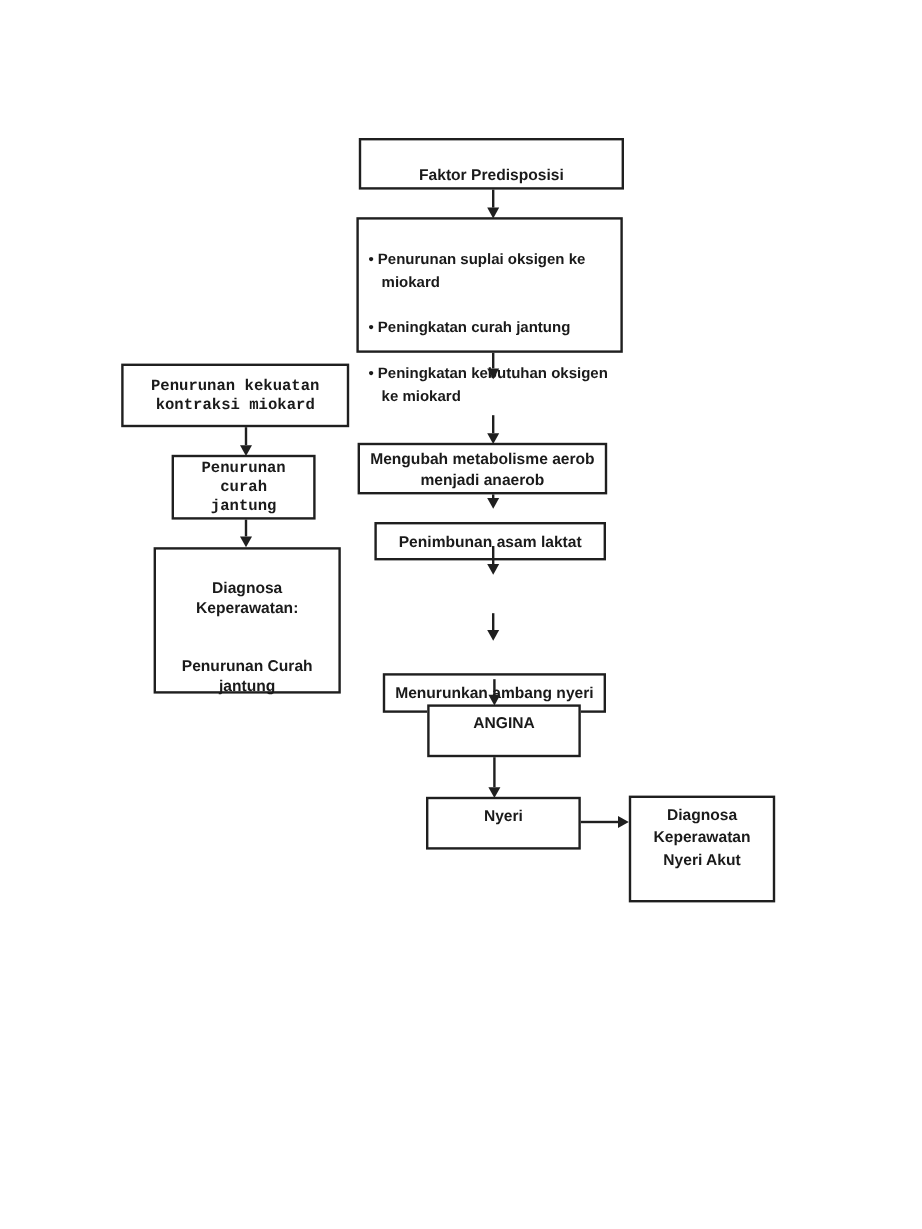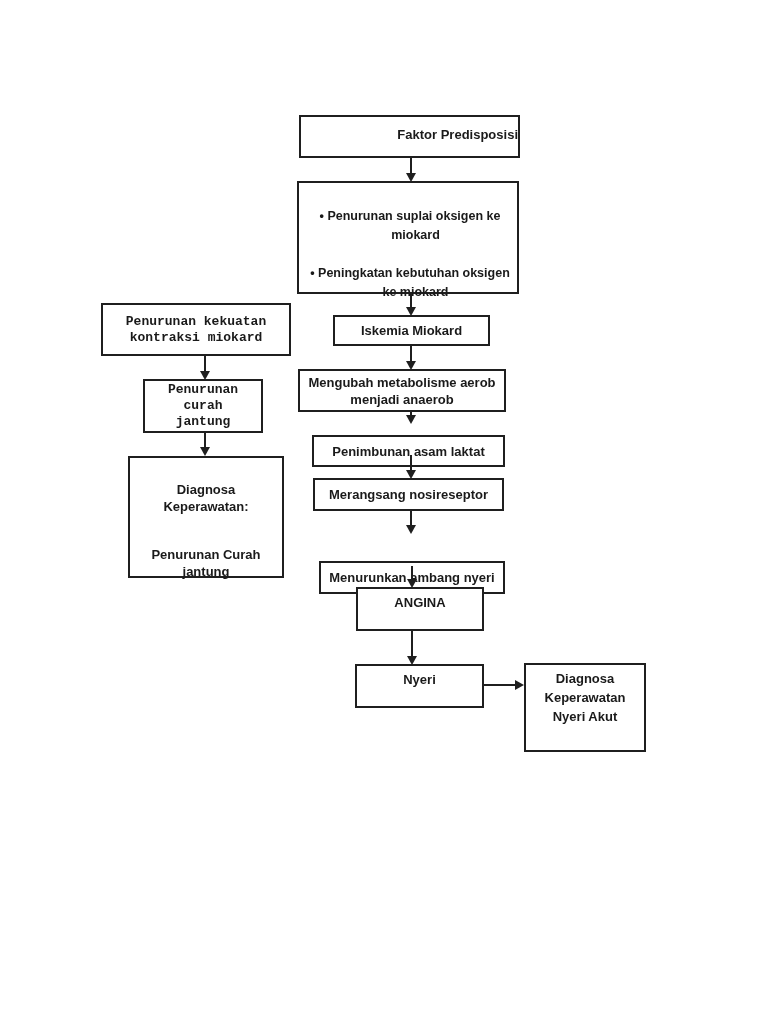--- a/index.html
+++ b/index.html
@@ -27,24 +27,24 @@
     text-align: center;
     white-space: pre-line;
   }
   .vcenter {
     display: flex;
     align-items: center;
     justify-content: center;
   }
   .lh16 { line-height: 16px; font-family: Liberation Mono, monospace; }
   .lh17 { line-height: 17px; }
-  .toptext { padding-top: 8px; text-align: right; }
+  .toptext { padding-top: 19px; }
   .toptext4 { padding-top: 4px; }
   .bullets {
-    text-align: center;
+    text-align: left;
     padding: 5px 4px 0 8px;
     font-size: 12.5px;
   }
   .bullet-item {
     padding-left: 11px;
     text-indent: -11px;
     white-space: pre-line;
   }
   .dx-box {
     padding-top: 6px;
@@ -88,32 +88,31 @@
 </head>
 <body>
 
 <div class="page">
 
   <div class="box toptext" style="left:299px; top:115px; width:221px; height:43px;">Faktor Predisposisi</div>
 
   <div class="box bullets" style="left:297px; top:181px; width:222px; height:113px;">
     <div class="bullet-item">• Penurunan suplai oksigen ke
 miokard</div>
+    <div class="bullet-item">• Peningkatan curah jantung</div>
     <div class="bullet-item">• Peningkatan kebutuhan oksigen
 ke miokard</div>
   </div>
 
-  <div class="box vcenter" style="left:333px; top:315px; width:157px; height:31px;">Iskemia Miokard</div>
 
   <div class="box vcenter lh17" style="left:298px; top:369px; width:208px; height:43px;">Mengubah metabolisme aerob
 menjadi anaerob</div>
 
   <div class="box vcenter" style="left:312px; top:423px; width:193px; height:32px;margin-top:12px;">Penimbunan asam laktat</div>
 
-  <div class="box vcenter" style="left:313px; top:478px; width:191px; height:33px;">Merangsang nosireseptor</div>
 
   <div class="box vcenter" style="left:319px; top:533px; width:186px; height:33px;margin-top:28px;">Menurunkan ambang nyeri</div>
 
   <div class="box toptext4" style="left:355px; top:664px; width:129px; height:44px;">Nyeri</div>
 
   <div class="box toptext4" style="left:356px; top:587px; width:128px; height:44px;">ANGINA</div>
 
   <div class="box toptext4" style="left:524px; top:663px; width:122px; height:89px;">Diagnosa
 Keperawatan
 Nyeri Akut</div>

